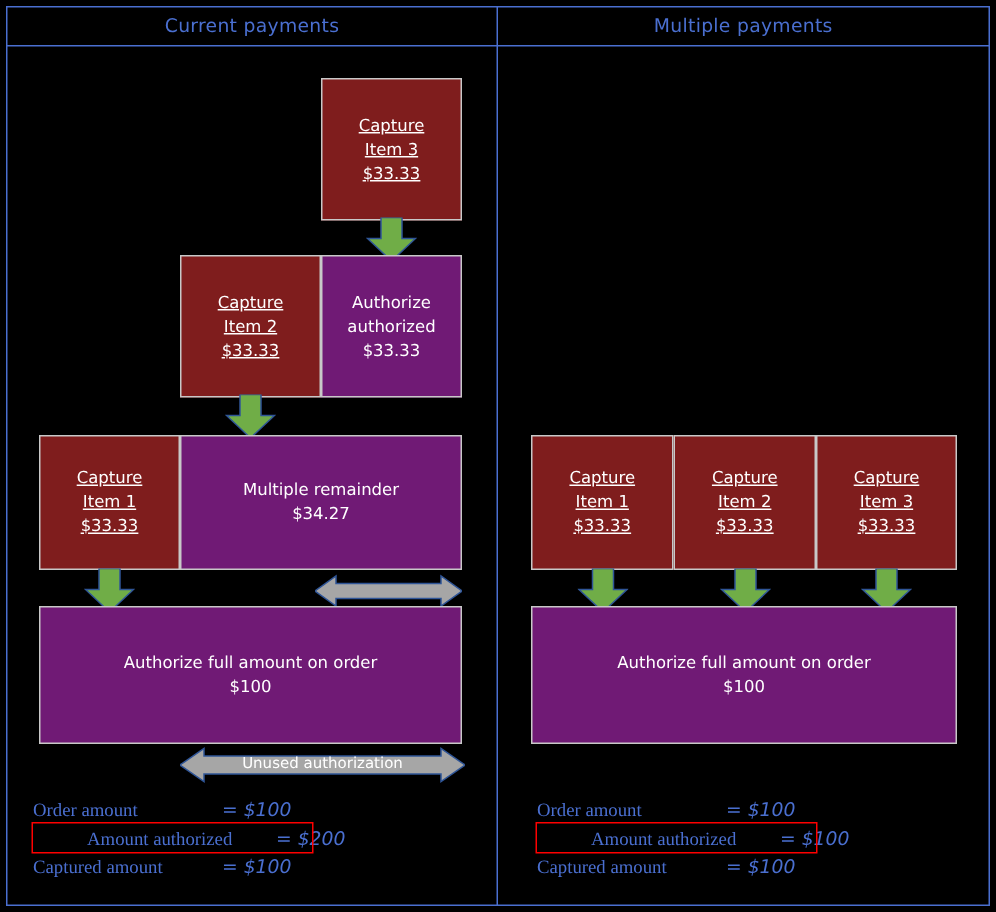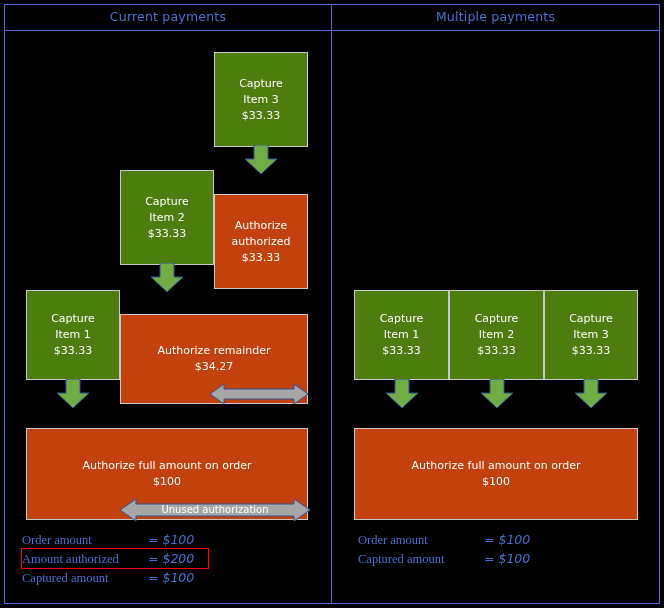--- a/index.html
+++ b/index.html
@@ -73,22 +73,22 @@
     font-size: 11px;
     line-height: 16px;
     text-align: center;
     display: flex;
     flex-direction: column;
     align-items: center;
     justify-content: center;
     white-space: nowrap;
     overflow: hidden;
   }
-  .block.green { background: #4d7c0f; }
-  .block.blue  { background: #c2410c; margin-top: 24px; }
+  .block.green { background: #7f1d1d; text-decoration: underline; }
+  .block.blue  { background: #701a75; }
   .block .ln { display: block; }
 
   
   .arrow-down {
     position: absolute;
     width: 34px;
     height: 30px;
   }
   .arrow-dbl {
     position: absolute;
@@ -127,21 +127,21 @@
   }
   .legend .val {
     display: inline-block;
     font-style: italic;
   }
   .legend .row.boxed {
     outline: 1px solid #ff0000;
     outline-offset: 0px;
     width: 186px;
   }
-  .legend .row.boxed .label { width: 126px; }
+  .legend .row.boxed .label { width: 126px; margin-left: 36px; }
 </style>
 </head>
 <body>
 
 <div id="diagram">
 
   <div class="frame"></div>
   <div class="hdr-rule"></div>
   <div class="vdiv"></div>
 
@@ -174,21 +174,21 @@
     <polygon points="10,0 24,0 24,14 33,14 17,29 1,14 10,14" fill="#70ad47" stroke="#2f5597" stroke-width="1"></polygon>
   </svg>
 
   <div class="block green" style="left:26px; top:290px; width:94px; height:90px;">
     <span class="ln">Capture</span>
     <span class="ln">Item 1</span>
     <span class="ln">$33.33</span>
   </div>
 
   <div class="block blue" style="left:120px; top:290px; width:188px; height:90px;">
-    <span class="ln">Authorize remainder</span>
+    <span class="ln">Multiple remainder</span>
     <span class="ln">$34.27</span>
   </div>
 
   <svg class="arrow-down" style="left:56px; top:379px;" viewBox="0 0 34 30">
     <polygon points="10,0 24,0 24,14 33,14 17,29 1,14 10,14" fill="#70ad47" stroke="#2f5597" stroke-width="1"></polygon>
   </svg>
 
   <svg class="arrow-dbl" style="left:210px; top:382px; width:98px;" viewBox="0 0 98 24" preserveAspectRatio="none">
     <polygon points="0,12 14,2 14,7 84,7 84,2 98,12 84,22 84,17 14,17 14,22" fill="#a6a6a6" stroke="#2f5597" stroke-width="1"></polygon>
   </svg>
@@ -247,18 +247,21 @@
 
   <div class="block blue" style="left:354px; top:404px; width:284px; height:92px;">
     <span class="ln">Authorize full amount on order</span>
     <span class="ln">$100</span>
   </div>
 
   <div class="legend" style="left:358px; top:530px;">
     <div class="row">
       <span class="label">Order amount</span><span class="val">= $100</span>
     </div>
+    <div class="row boxed">
+      <span class="label">Amount authorized</span><span class="val">= $100</span>
+    </div>
     <div class="row">
       <span class="label">Captured amount</span><span class="val">= $100</span>
     </div>
   </div>
 
 </div>
 
 </body></html>

